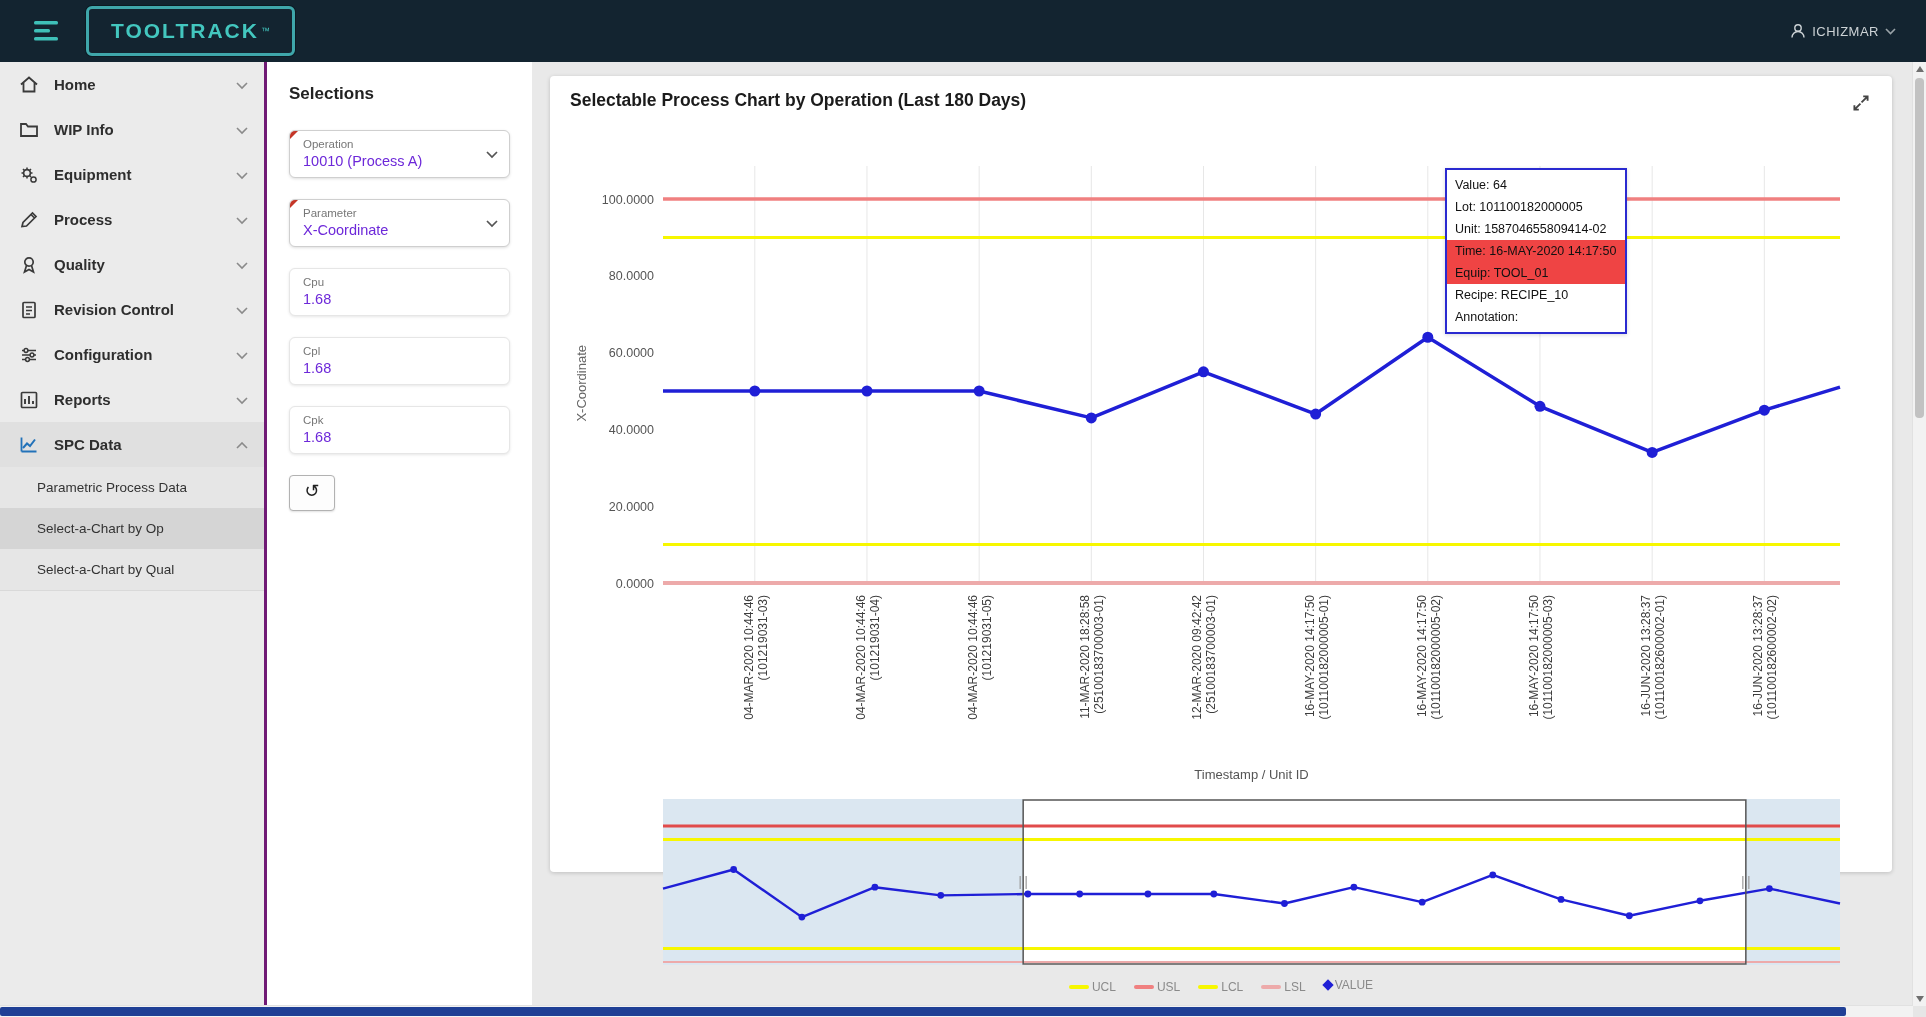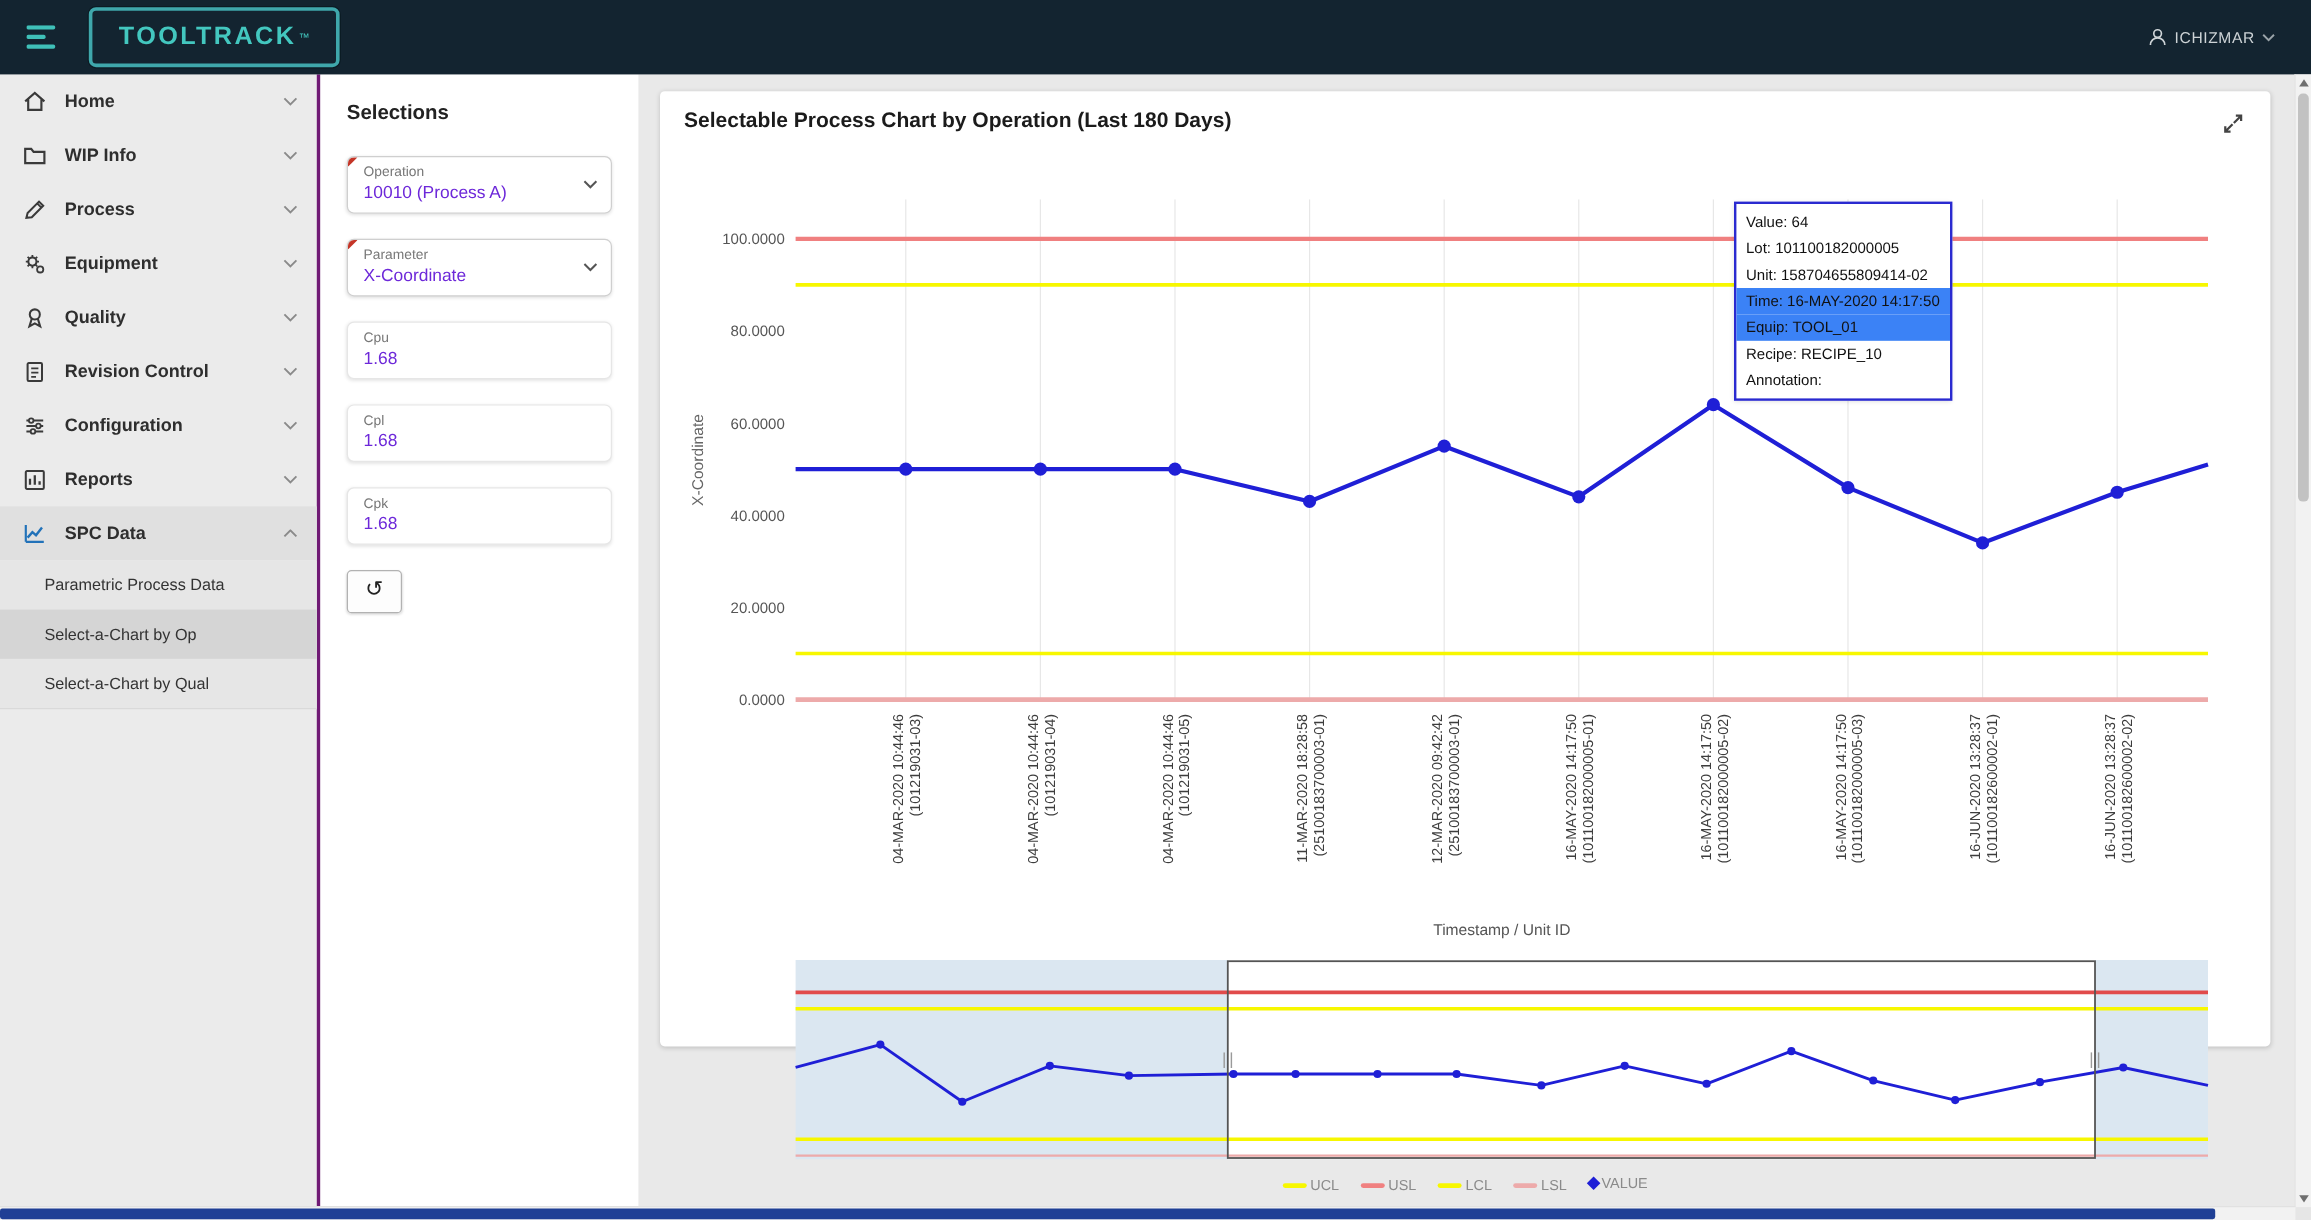--- a/index.html
+++ b/index.html
@@ -1,19 +1,19 @@
 <!DOCTYPE html>
 <html><head>
 <meta charset="utf-8">
 <style>
   html,body{margin:0;padding:0;width:1926px;height:1017px;overflow:hidden;
     font-family:"Liberation Sans",sans-serif;background:#e9e9e9;}
   
   .topbar{position:absolute;top:0;left:0;right:0;height:62px;background:#132430;
-    display:flex;align-items:center;z-index:30;}
+    display:flex;align-items:center;z-index:30;padding-left:12px;}
   .hamburger{margin-left:22px;cursor:pointer;display:flex;align-items:center;}
   .logo-box{margin-left:26px;height:44px;display:flex;align-items:center;padding:0 22px;
     border:3px solid #3fa7ab;border-radius:6px;box-shadow:0 0 0 1px #0b1b23;cursor:pointer;}
   .logo-text{color:#43c7bf;font-size:21px;font-weight:bold;letter-spacing:2px;}
   .logo-tm{color:#43c7bf;font-size:9px;vertical-align:super;margin-left:2px;}
   .top-spacer{flex:1;}
   .user-area{margin-right:30px;display:flex;align-items:center;gap:6px;color:#cdd3d6;
     font-size:13px;letter-spacing:.5px;cursor:pointer;}
   
   .app-body{position:absolute;top:62px;left:0;right:0;bottom:0;display:flex;}
@@ -52,21 +52,21 @@
   svg text{font-family:"Liberation Sans",sans-serif;}
   .legend{margin-top:2px;text-align:center;height:22px;}
   .legend-item{display:inline-flex;align-items:center;gap:3px;margin:0 9px;color:#8a8a8a;
     font-size:12px;cursor:pointer;}
   .legend-line{display:inline-block;width:20px;height:4px;border-radius:2px;}
   .legend-diamond{display:inline-block;width:8px;height:8px;transform:rotate(45deg);}
   
   .chart-tooltip{position:absolute;left:895px;top:92px;width:178px;background:#fff;
     border:2px solid #2a2ad0;padding:4px 0 4px 0;z-index:5;box-shadow:0 1px 4px rgba(0,0,0,.15);}
   .tt-row{font-size:12.5px;color:#111;line-height:22px;padding-left:8px;white-space:nowrap;}
-  .tt-row.hl{background:#3b82f6;}
+  .tt-row.hl{background:#ef4444;}
   
   .vscroll{position:absolute;top:62px;right:0;bottom:11px;width:13px;background:#f2f2f2;
     border-left:1px solid #e1e1e1;z-index:40;}
   .vthumb{position:absolute;top:16px;left:2px;width:9px;height:340px;background:#c2c2c2;border-radius:4px;cursor:pointer;}
   .varrow{position:absolute;left:3px;width:0;height:0;border-left:4px solid transparent;border-right:4px solid transparent;}
   .varrow.up{top:4px;border-bottom:6px solid #6f6f6f;}
   .varrow.down{bottom:4px;border-top:6px solid #6f6f6f;}
   .hscroll{position:absolute;bottom:0;left:0;right:13px;height:11px;background:#f2f2f2;
     border-top:1px solid #e1e1e1;z-index:40;}
   .hthumb{position:absolute;top:1px;left:0;height:9px;width:96.5%;background:#1f3f95;border-radius:2px;cursor:pointer;}
@@ -121,37 +121,37 @@
           </svg>
         </span>
         <span>WIP Info</span>
         <span class="chev"><svg width="12" height="8" viewBox="0 0 12 8">
             <polyline points="1,1 6,6 11,1" fill="none" stroke="#8a8a8a" stroke-width="1.6"></polyline>
           </svg></span>
       </div>
       <div class="nav-item">
         <span class="nicon">
           <svg width="20" height="20" viewBox="0 0 20 20">
-            <path d="M3 16.5 l1-4 L13.5 3 l3.5 3.5 L7.5 16 z M12 4.5 l3.5 3.5" fill="none" stroke="#3a3a3a" stroke-width="1.7"></path>
-          </svg>
-        </span>
-        <span>Process</span>
-        <span class="chev"><svg width="12" height="8" viewBox="0 0 12 8">
-            <polyline points="1,1 6,6 11,1" fill="none" stroke="#8a8a8a" stroke-width="1.6"></polyline>
-          </svg></span>
-      </div>
-      <div class="nav-item">
-        <span class="nicon">
-          <svg width="20" height="20" viewBox="0 0 20 20">
             <circle cx="8" cy="8" r="3.4" fill="none" stroke="#3a3a3a" stroke-width="1.7"></circle>
             <path d="M8 2.5 V4.8 M8 11.2 V13.5 M2.5 8 H4.8 M11.2 8 H13.5 M4 4 l1.6 1.6 M10.4 10.4 L12 12 M12 4 l-1.6 1.6 M5.6 10.4 L4 12" stroke="#3a3a3a" stroke-width="1.5"></path>
             <circle cx="14.5" cy="14.5" r="2.6" fill="none" stroke="#3a3a3a" stroke-width="1.5"></circle>
           </svg>
         </span>
         <span>Equipment</span>
+        <span class="chev"><svg width="12" height="8" viewBox="0 0 12 8">
+            <polyline points="1,1 6,6 11,1" fill="none" stroke="#8a8a8a" stroke-width="1.6"></polyline>
+          </svg></span>
+      </div>
+      <div class="nav-item">
+        <span class="nicon">
+          <svg width="20" height="20" viewBox="0 0 20 20">
+            <path d="M3 16.5 l1-4 L13.5 3 l3.5 3.5 L7.5 16 z M12 4.5 l3.5 3.5" fill="none" stroke="#3a3a3a" stroke-width="1.7"></path>
+          </svg>
+        </span>
+        <span>Process</span>
         <span class="chev"><svg width="12" height="8" viewBox="0 0 12 8">
             <polyline points="1,1 6,6 11,1" fill="none" stroke="#8a8a8a" stroke-width="1.6"></polyline>
           </svg></span>
       </div>
       <div class="nav-item">
         <span class="nicon">
           <svg width="20" height="20" viewBox="0 0 20 20">
             <circle cx="10" cy="7" r="4.2" fill="none" stroke="#3a3a3a" stroke-width="1.7"></circle>
             <path d="M7.5 10.5 L5.5 17 L10 14.5 L14.5 17 L12.5 10.5" fill="none" stroke="#3a3a3a" stroke-width="1.7"></path>
           </svg>

